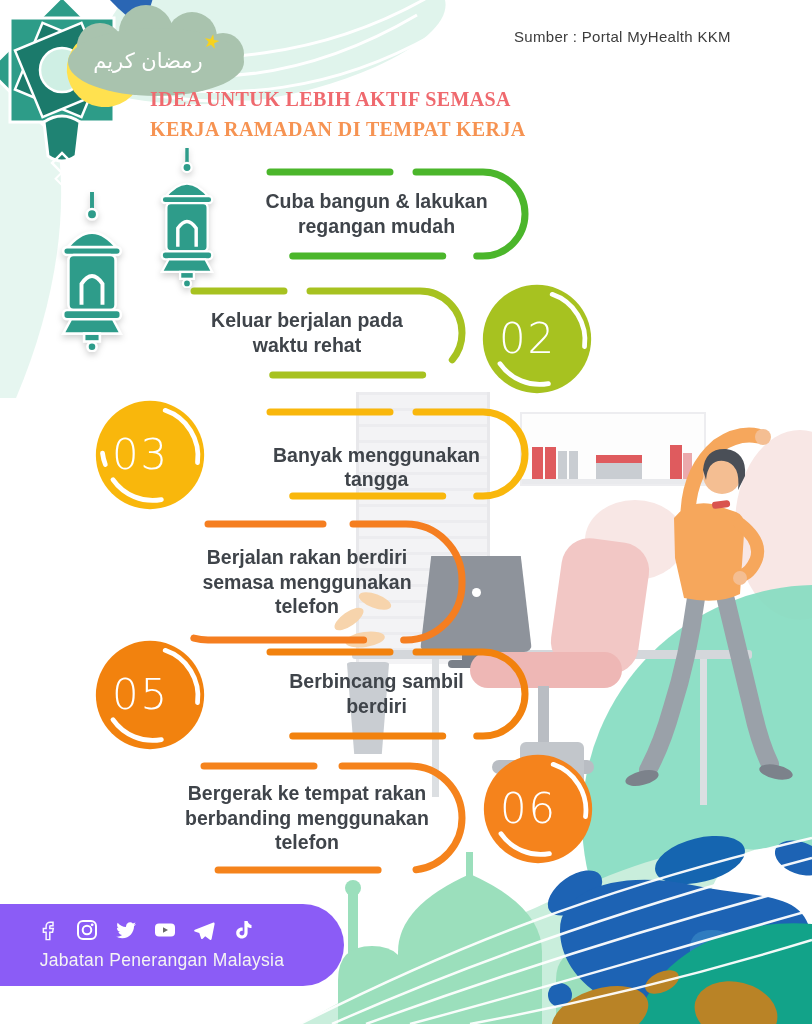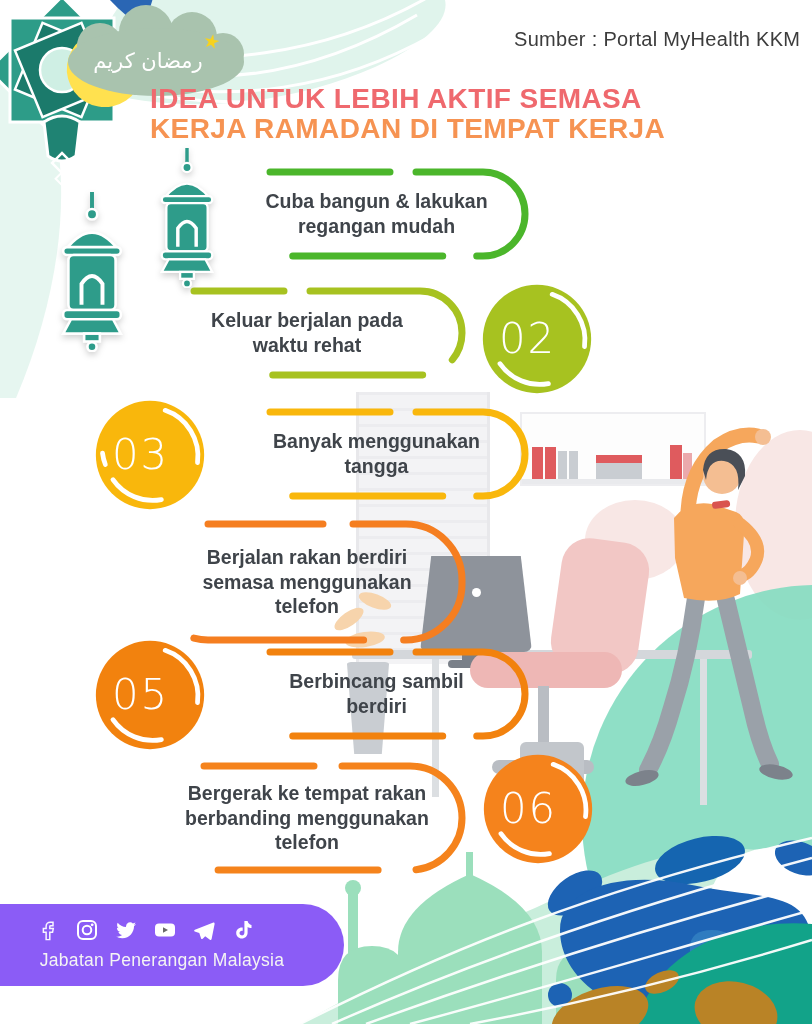--- a/index.html
+++ b/index.html
@@ -1,21 +1,21 @@
 <!DOCTYPE html>
 <html><head>
 <meta charset="utf-8">
 <style>
   html,body{margin:0;padding:0;background:#fff;}
   #canvas{position:relative;width:812px;height:1024px;overflow:hidden;background:#fff;
           font-family:"Liberation Sans",sans-serif;}
   
-  .source{position:absolute;left:514px;top:28px;font-size:20px;color:#3c3c3c;letter-spacing:.3px;}
-  .title{position:absolute;left:150px;top:84px;width:540px;font-weight:800;font-size:28px;
-         line-height:30px;letter-spacing:.4px;}
+  .source{position:absolute;left:514px;top:28px;font-size:15px;color:#3c3c3c;letter-spacing:.3px;}
+  .title{position:absolute;left:150px;top:84px;width:540px;font-weight:800;font-size:20px;
+         line-height:30px;letter-spacing:.4px;font-family:Liberation Serif, serif;}
   
   .badge{position:absolute;width:114px;height:114px;}
   .badge svg{width:100%;height:100%;display:block;}
   .badge .arc{fill:none;stroke:#fff;stroke-width:5;stroke-linecap:round;}
   .badge text{font-family:"DejaVu Sans",sans-serif;font-weight:200;font-size:44px;fill:#fff;letter-spacing:2px;}
   .pill{position:absolute;display:flex;align-items:center;justify-content:center;text-align:center;
         box-sizing:border-box;padding:8px 34px;color:#3f444a;font-weight:bold;font-size:19.5px;line-height:1.26;}
   .pill svg{position:absolute;inset:0;}
   .pill-outline{fill:none;stroke-width:7;stroke-linecap:round;}
   .pill span{position:relative;z-index:2;}
@@ -251,21 +251,21 @@
 
   <div class="badge z5" style="left:93px;top:398px;">
     <svg viewBox="0 0 120 120">
       <circle cx="60" cy="60" r="57" style="fill: rgb(249, 183, 12);"></circle>
       <path class="arc" d="M76,13 A51,51 0 0 1 110,68"></path>
       <path class="arc" d="M72,107 A51,51 0 0 1 21,86"></path>
       <path class="arc" d="M13,70 A51,51 0 0 1 10,58"></path>
       <text x="50" y="75" text-anchor="middle">03</text>
     </svg>
   </div>
-  <div class="pill z5" style="left:224px;top:408px;width:305px;height:92px;">
+  <div class="pill z5" style="left:224px;top:408px;width:305px;height:92px;align-items:flex-end;">
     <svg width="305" height="92">
         <rect x="4" y="4" width="297" height="84" rx="42" class="pill-outline" stroke-dasharray="150 26 205 34 150 999" stroke-dashoffset="30" style="stroke: rgb(249, 183, 12);"></rect>
       </svg>
     <span>Banyak menggunakan tangga</span>
   </div>
 
   <div class="pill z5" style="left:148px;top:520px;width:318px;height:124px;">
     <svg width="318" height="124">
         <rect x="4" y="4" width="310" height="116" rx="56" class="pill-outline" stroke-dasharray="170 30 235 40 170 999" stroke-dashoffset="55" style="stroke: rgb(245, 126, 32);"></rect>
       </svg>

